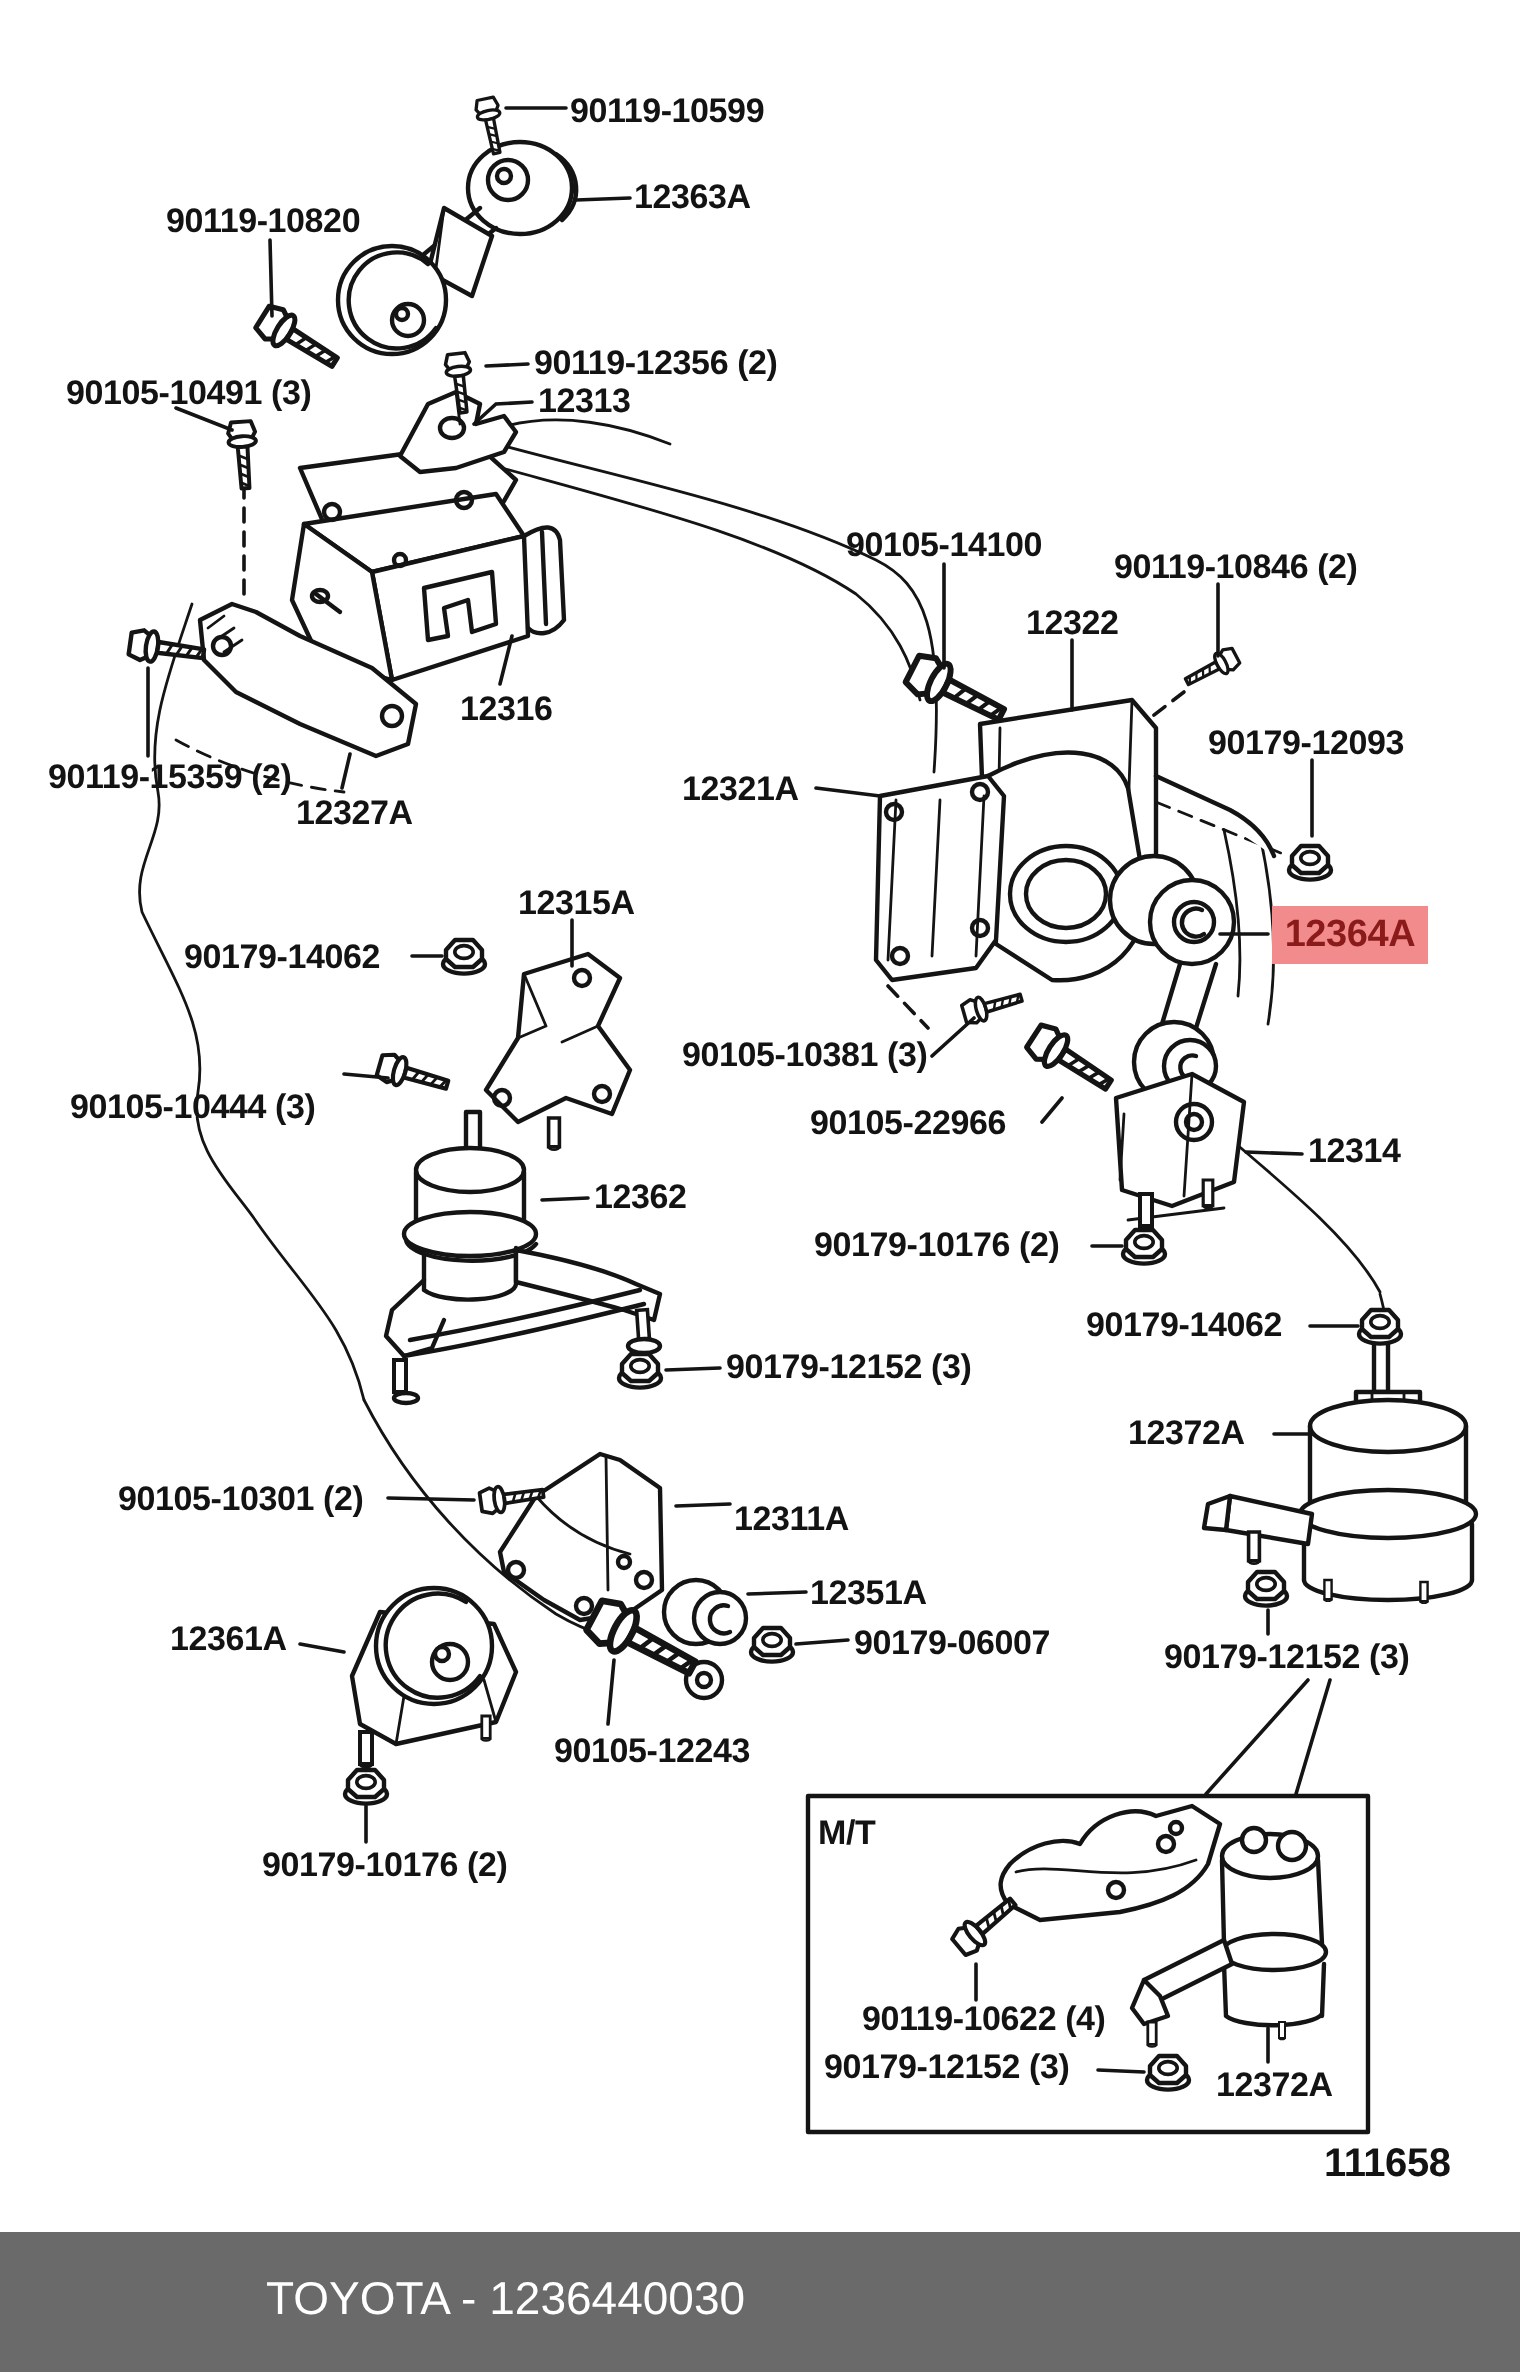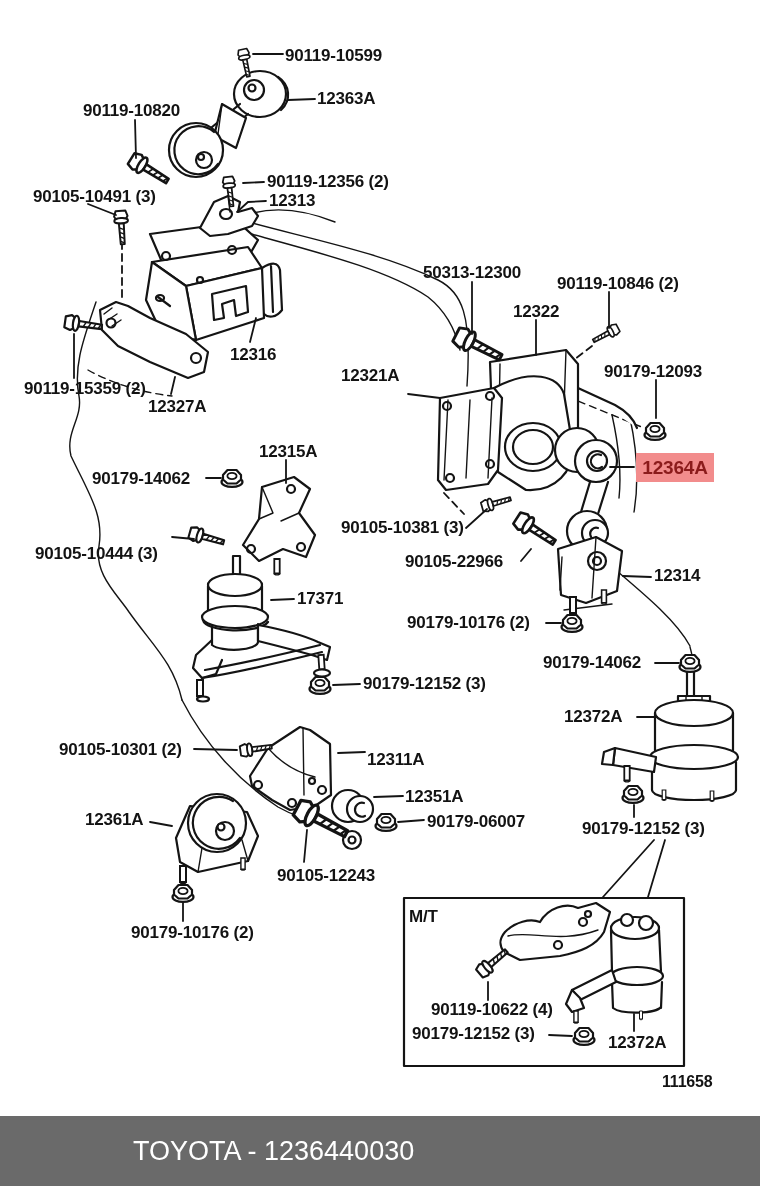--- a/index.html
+++ b/index.html
@@ -6,26 +6,26 @@
   .stage{position:relative;width:760px;height:1188px;background:#fff;overflow:hidden;
          font-family:"Liberation Sans",sans-serif;}
   .art{position:absolute;left:0;top:0;}
   .o   {stroke:#141414;stroke-width:2.2;fill:none;stroke-linejoin:round;stroke-linecap:round;}
   .ow  {stroke:#141414;stroke-width:2.2;fill:#fff;stroke-linejoin:round;stroke-linecap:round;}
   .ld  {stroke:#141414;stroke-width:1.8;fill:none;stroke-linecap:round;}
   .dsh {stroke:#141414;stroke-width:1.8;fill:none;stroke-dasharray:7 5;stroke-linecap:round;}
   .thin{stroke-width:1.4;}
   .lbl{position:absolute;white-space:nowrap;font-weight:bold;font-size:17px;line-height:20px;
        color:#131313;letter-spacing:-0.2px;}
-  .lbl.big{font-size:16px;}
+  .lbl.big{font-size:20px;}
   .hl{position:absolute;left:636px;top:453px;width:78px;height:29px;display:flex;
       align-items:center;justify-content:center;font-weight:bold;font-size:19px;
       letter-spacing:-0.2px;}
   .footer{position:absolute;left:0;top:1116px;width:760px;height:70px;}
-  .footer span{position:absolute;top:20px;font-size:27px;font-weight:normal;letter-spacing:0;}
+  .footer span{position:absolute;top:20px;font-size:23px;font-weight:normal;letter-spacing:0;}
   .f-left{left:133px;}
   .f-right{left:484px;}
 </style>
 </head>
 <body>
 
 <div class="stage">
 
 <svg class="art" width="760" height="1116" viewBox="0 0 760 1116">
   <defs>
@@ -293,36 +293,36 @@
 
 <div class="lbl" style="left:285px;top:46px">90119-10599</div>
 <div class="lbl" style="left:317px;top:89px">12363A</div>
 <div class="lbl" style="left:83px;top:101px">90119-10820</div>
 <div class="lbl" style="left:267px;top:172px">90119-12356 (2)</div>
 <div class="lbl" style="left:269px;top:191px">12313</div>
 <div class="lbl" style="left:33px;top:187px">90105-10491 (3)</div>
 <div class="lbl" style="left:230px;top:345px">12316</div>
 <div class="lbl" style="left:24px;top:379px">90119-15359 (2)</div>
 <div class="lbl" style="left:148px;top:397px">12327A</div>
-<div class="lbl" style="left:423px;top:263px">50313-12300</div>
+<div class="lbl" style="left:423px;top:263px">90105-14100</div>
 <div class="lbl" style="left:513px;top:302px">12322</div>
 <div class="lbl" style="left:557px;top:274px">90119-10846 (2)</div>
 <div class="lbl" style="left:604px;top:362px">90179-12093</div>
-<div class="lbl" style="left:341px;top:366px">12321A</div>
+<div class="lbl" style="left:341px;top:385px">12321A</div>
 <div class="hl" style="background-color:#f28c8c;color:#8b1b1b">12364A</div>
 <div class="lbl" style="left:259px;top:442px">12315A</div>
 <div class="lbl" style="left:92px;top:469px">90179-14062</div>
 <div class="lbl" style="left:35px;top:544px">90105-10444 (3)</div>
 <div class="lbl" style="left:341px;top:518px">90105-10381 (3)</div>
 <div class="lbl" style="left:405px;top:552px">90105-22966</div>
 <div class="lbl" style="left:654px;top:566px">12314</div>
 <div class="lbl" style="left:407px;top:613px">90179-10176 (2)</div>
 <div class="lbl" style="left:543px;top:653px">90179-14062</div>
 <div class="lbl" style="left:564px;top:707px">12372A</div>
-<div class="lbl" style="left:297px;top:589px">17371</div>
+<div class="lbl" style="left:297px;top:589px">12362</div>
 <div class="lbl" style="left:363px;top:674px">90179-12152 (3)</div>
 <div class="lbl" style="left:59px;top:740px">90105-10301 (2)</div>
 <div class="lbl" style="left:367px;top:750px">12311A</div>
 <div class="lbl" style="left:405px;top:787px">12351A</div>
 <div class="lbl" style="left:427px;top:812px">90179-06007</div>
 <div class="lbl" style="left:85px;top:810px">12361A</div>
 <div class="lbl" style="left:277px;top:866px">90105-12243</div>
 <div class="lbl" style="left:131px;top:923px">90179-10176 (2)</div>
 <div class="lbl" style="left:582px;top:819px">90179-12152 (3)</div>
 <div class="lbl" style="left:409px;top:907px">M/T</div>

